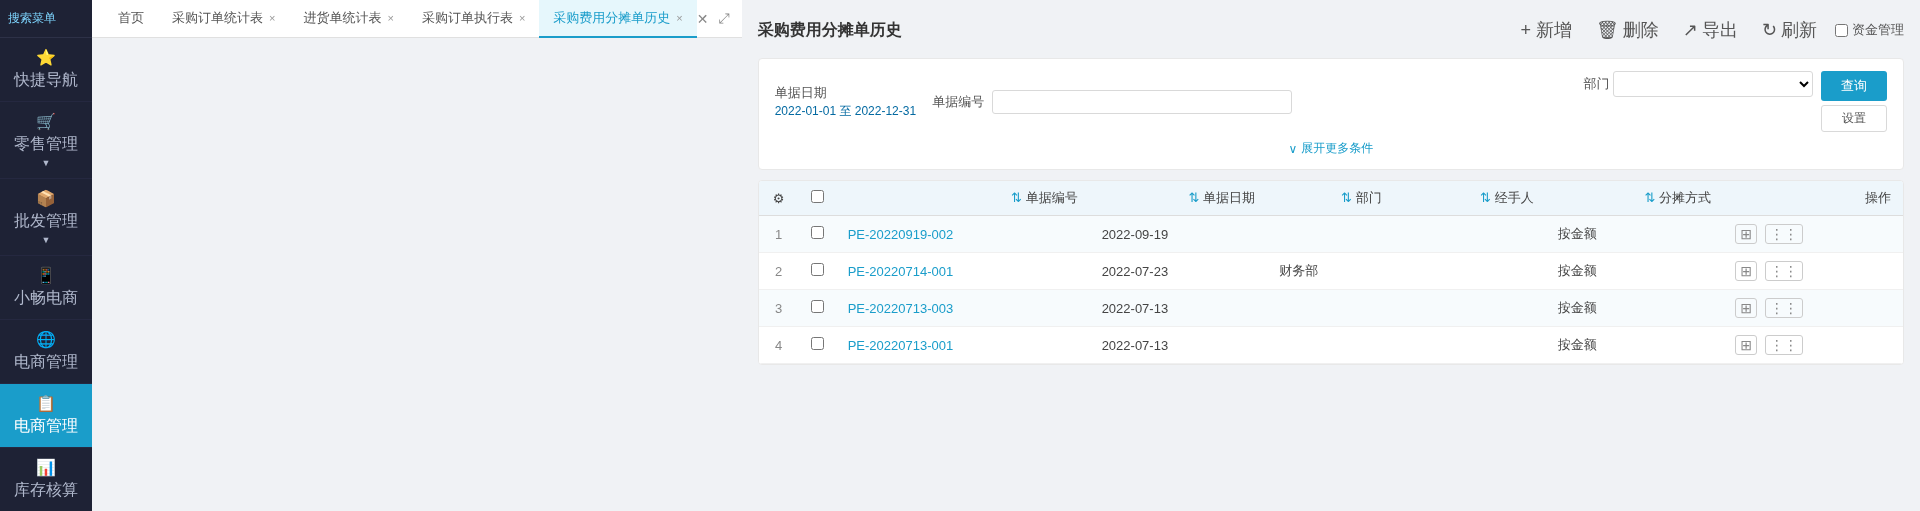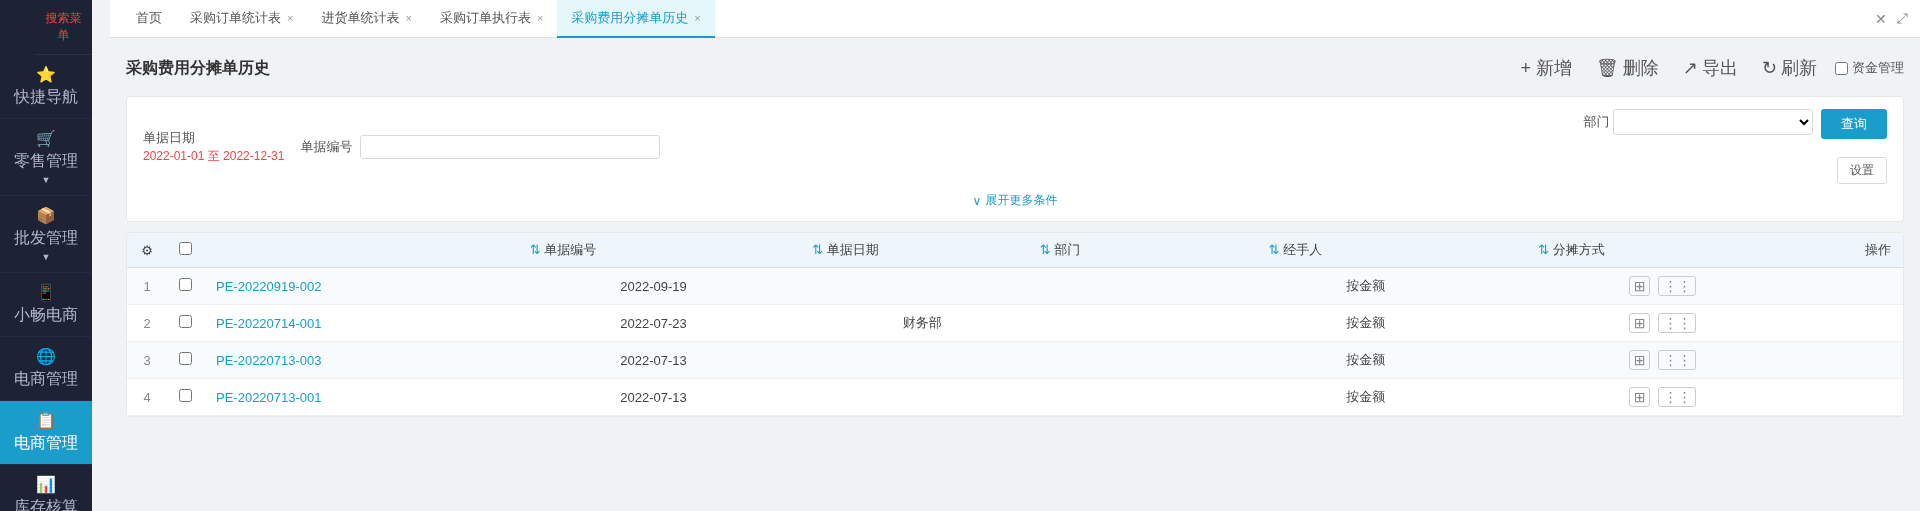--- a/index.html
+++ b/index.html
@@ -11,25 +11,23 @@
       background: #1e2235;
       color: #ccc;
       display: flex;
       flex-direction: column;
       flex-shrink: 0;
       height: 511px;
     }
     .sidebar-search {
       padding: 10px 8px;
       font-size: 12px;
-      color: #ef4444;
+      color: #7dd3fc;
       border-bottom: 1px solid #2d3147;
-      text-align: center;
-      cursor: pointer;
-      margin-left: 35px;
+      cursor: pointer;
     }
     .sidebar-item {
       padding: 10px 4px;
       text-align: center;
       font-size: 12px;
       color: #b0b8cc;
       cursor: pointer;
       border-bottom: 1px solid #252840;
       display: flex;
       flex-direction: column;
@@ -38,24 +36,23 @@
     }
     .sidebar-item.active { background: #1a9dca; color: #fff; }
     .sidebar-item .s-icon { font-size: 16px; }
     .sidebar-item .s-label { font-size: 16px; }
     .sidebar-item .s-arrow { font-size: 9px; }
 
     
     .main {
       flex: 1;
       display: flex;
-      flex-direction: column;
+      flex-direction: row;
       background: #f0f2f5;
       overflow: hidden;
-      padding-left: 18px;
     }
 
     
     .tab-bar {
       background: #fff;
       display: flex;
       align-items: center;
       border-bottom: 1px solid #e0e0e0;
       padding: 0 12px;
       height: 38px;
@@ -167,21 +164,21 @@
       padding: 2px 4px;
     }
     .date-opt.more {
       background: #00bcd4;
       color: #fff;
       border-radius: 3px;
       padding: 1px 5px;
     }
     .filter-date-range {
       font-size: 12px;
-      color: #ef4444;
+      color: #0369a1;
       margin-top: 1px;
     }
     .filter-input-group {
       display: flex;
       align-items: center;
       gap: 8px;
       flex: 1;
     }
     .filter-input {
       border: 1px solid #d9d9d9;
@@ -398,21 +395,21 @@
         </div>
 
         <div style="display:flex; align-items:flex-start; gap:8px; margin-left:auto;">
           <div>
             <span class="filter-label">部门</span>
             <select class="dept-select">
               <option value=""></option>
               <option value="财务部">财务部</option>
             </select>
           </div>
-          <div style="display:flex; flex-direction:column; gap:18px;align-items:flex-end;">
+          <div style="display:flex; flex-direction:column; gap:4px;">
             <button class="query-btn">查询</button>
             <button class="settings-btn">设置</button>
           </div>
         </div>
       </div>
 
       <div class="expand-row">
         <span class="expand-btn">
           <span>∨</span>
           <span>展开更多条件</span>

